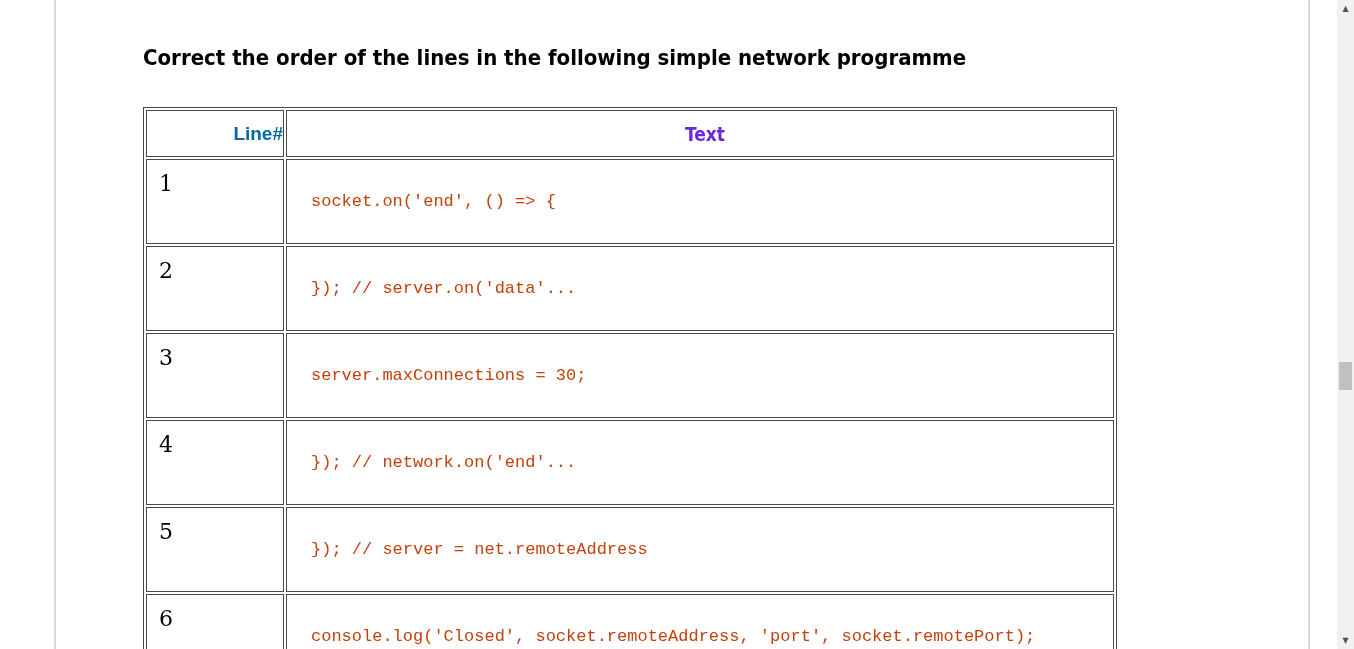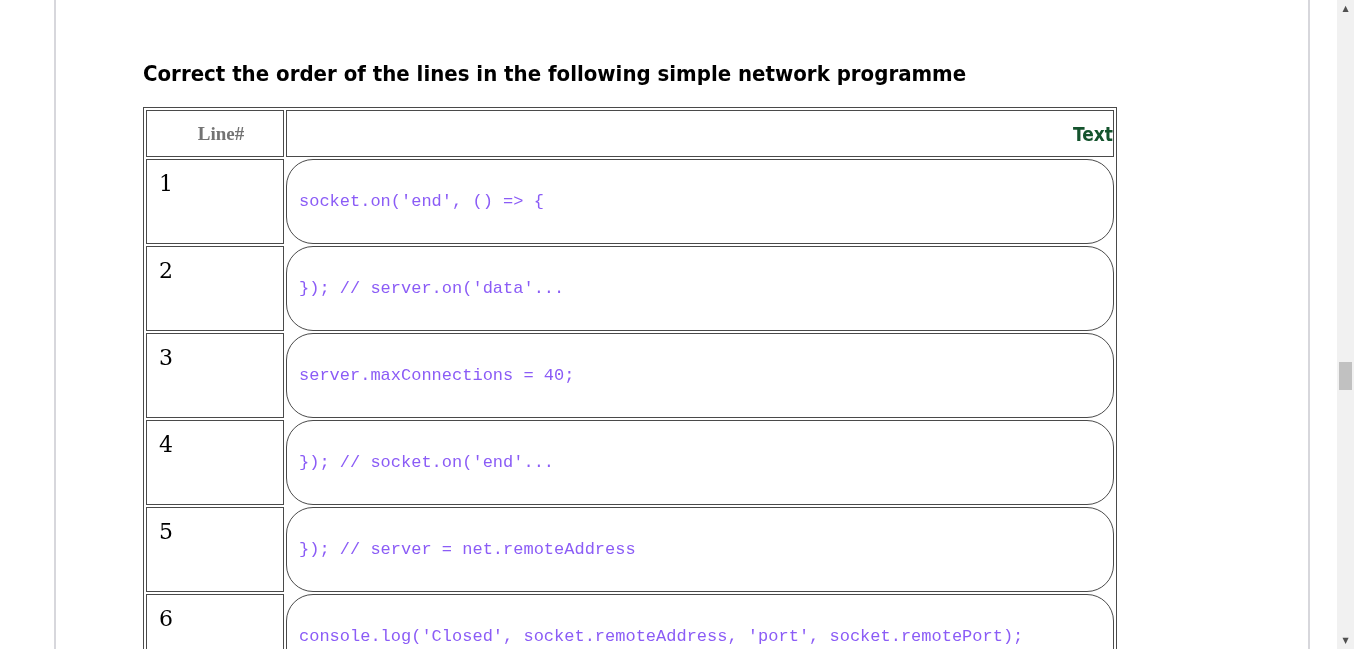--- a/index.html
+++ b/index.html
@@ -26,21 +26,21 @@
     height: 100%;
     background: #d7d7dc;
   }
   .card-border.left  { left: 54px; }
   .card-border.right { left: 1308px; }
 
   
   .question-title {
     position: absolute;
     left: 143px;
-    top: 60px;
+    top: 44px;
     width: 1040px;
     font-family: "DejaVu Sans", "Liberation Sans", sans-serif;
     font-stretch: condensed;
     font-weight: bold;
     font-size: 22px;
     line-height: 28px;
     white-space: nowrap;
     color: #000000;
   }
 
@@ -56,58 +56,57 @@
     table-layout: fixed;
   }
   table.lines-table th,
   table.lines-table td {
     border: 1px solid #4a4a4a;
     box-sizing: border-box;
   }
   th.col-line {
     width: 138px;
     height: 47px;
-    text-align: center;
+    text-align: right;
     vertical-align: middle;
     padding: 0 0 0 12px;
-    font-family: Liberation Serif, serif;
+    font-family: Liberation Sans, sans-serif;
     font-stretch: condensed;
     font-weight: bold;
     font-size: 19px;
-    color: #737373;
+    color: #0369a1;
   }
   th.col-text {
     height: 47px;
-    text-align: right;
+    text-align: center;
     vertical-align: middle;
     padding: 0 0 0 10px;
     font-family: "DejaVu Sans", "Liberation Sans", sans-serif;
     font-stretch: condensed;
     font-weight: bold;
     font-size: 19px;
-    color: #14532d;
+    color: #6d28d9;
   }
   td.line-num-cell {
     height: 85px;
     vertical-align: top;
     padding: 13px 0 0 12px;
     font-family: "DejaVu Serif", "Liberation Serif", serif;
     font-size: 22px;
     line-height: 22px;
     color: #000;
   }
   td.line-text-cell {
     vertical-align: middle;
-    padding: 0 6px 0 12px;
+    padding: 0 6px 0 24px;
     font-family: "Liberation Mono", "DejaVu Sans Mono", monospace;
     font-size: 17px;
     line-height: 20px;
     white-space: nowrap;
-    color: #8b5cf6;
-    border-radius: 27px;
+    color: #c2410c;
   }
 
   
   .scrollbar {
     position: absolute;
     top: 0;
     right: 0;
     width: 17px;
     height: 649px;
     background: #f1f1f1;
@@ -160,26 +159,26 @@
       <td class="line-text-cell">socket.on('end', () =&gt; {</td>
     </tr>
 
     <tr>
       <td class="line-num-cell">2</td>
       <td class="line-text-cell">}); // server.on('data'...</td>
     </tr>
 
     <tr>
       <td class="line-num-cell">3</td>
-      <td class="line-text-cell">server.maxConnections = 40;</td>
+      <td class="line-text-cell">server.maxConnections = 30;</td>
     </tr>
 
     <tr>
       <td class="line-num-cell">4</td>
-      <td class="line-text-cell">}); // socket.on('end'...</td>
+      <td class="line-text-cell">}); // network.on('end'...</td>
     </tr>
 
     <tr>
       <td class="line-num-cell">5</td>
       <td class="line-text-cell">}); // server = net.remoteAddress</td>
     </tr>
 
     <tr>
       <td class="line-num-cell">6</td>
       <td class="line-text-cell">console.log('Closed', socket.remoteAddress, 'port', socket.remotePort);</td>

